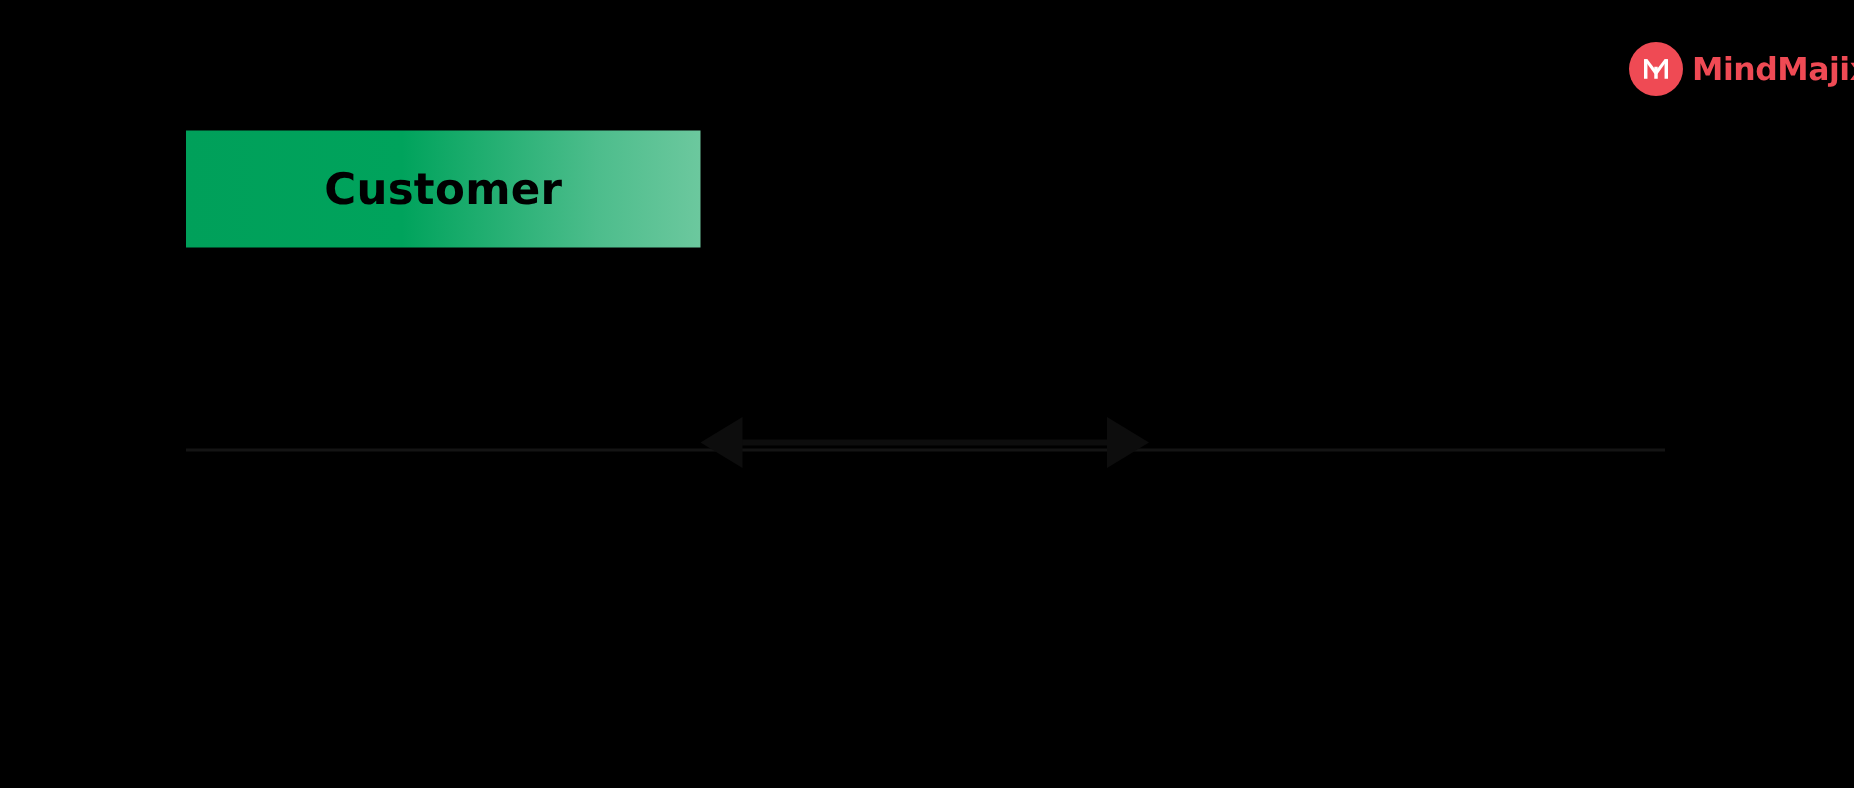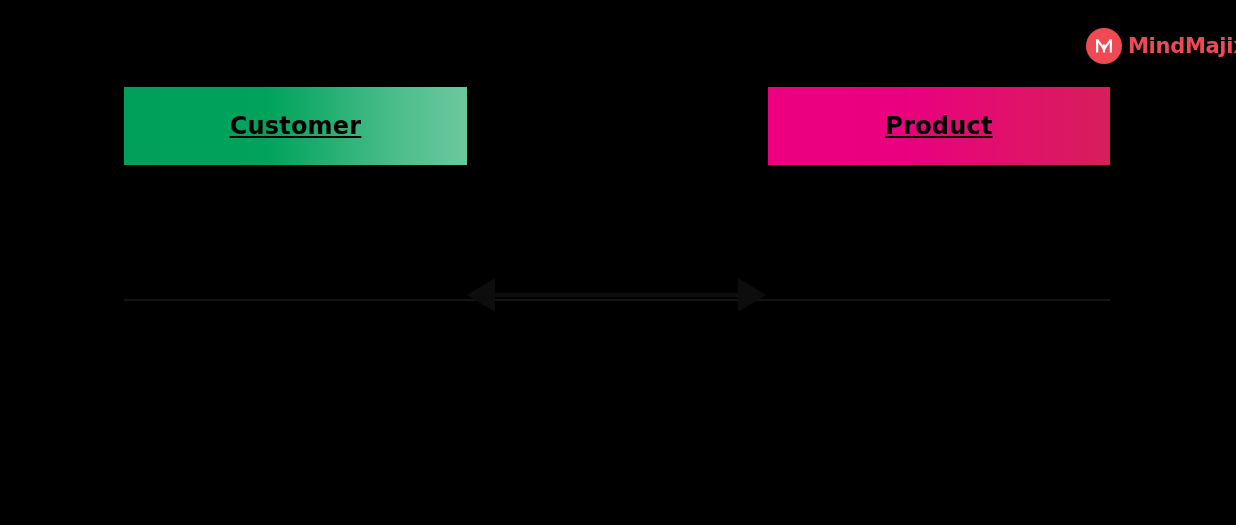--- a/index.html
+++ b/index.html
@@ -50,27 +50,26 @@
   .entity {
     position: absolute;
     top: 87px;
     height: 78px;
     display: flex;
     align-items: center;
     justify-content: center;
   }
   .entity-label {
     font-family: "DejaVu Sans", sans-serif;
-    font-size: 24px;
+    font-size: 29px;
     font-weight: 700;
     color: #000000;
     letter-spacing: 0.2px;
     line-height: 1;
     white-space: nowrap;
-    text-decoration: underline;
   }
   #entity-customer {
     left: 124px;
     width: 343px;
     background: linear-gradient(to right, #00a05a 0%, #00a35c 42%, #4dbd8c 80%, #6cc89e 100%);
   }
   #entity-product {
     left: 768px;
     width: 342px;
     background: linear-gradient(to right, #ec0080 0%, #ea007e 40%, #dd1566 80%, #d81e5b 100%);
@@ -121,17 +120,14 @@
       <rect x="24" y="21" width="251" height="4" fill="#0d0d0d"></rect>
       <polygon points="0,23 28,6 28,40" fill="#0d0d0d"></polygon>
       <polygon points="299,23 271,6 271,40" fill="#0d0d0d"></polygon>
     </svg>
   </div>
 
   <div class="entity" id="entity-customer">
     <span class="entity-label">Customer</span>
   </div>
 
-  <div class="entity" id="entity-product">
-    <span class="entity-label">Product</span>
-  </div>
 
 </div>
 
 </body></html>

